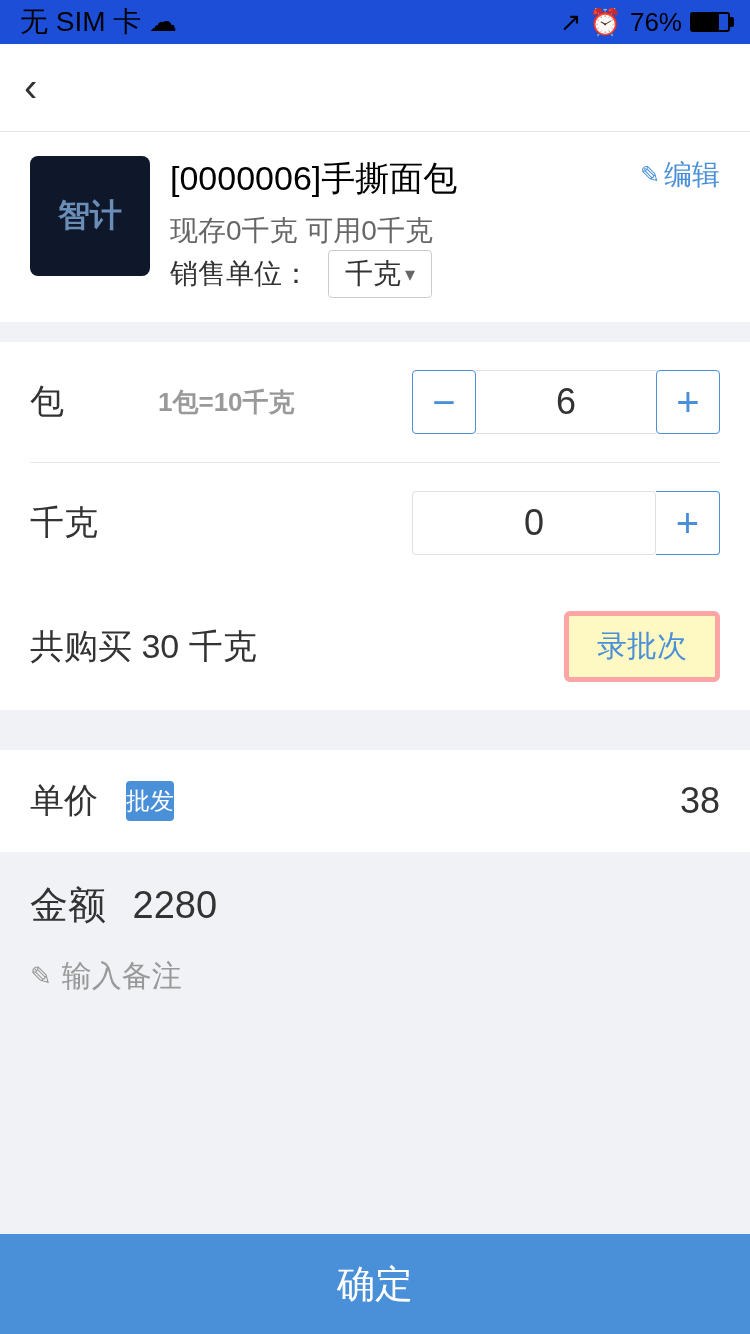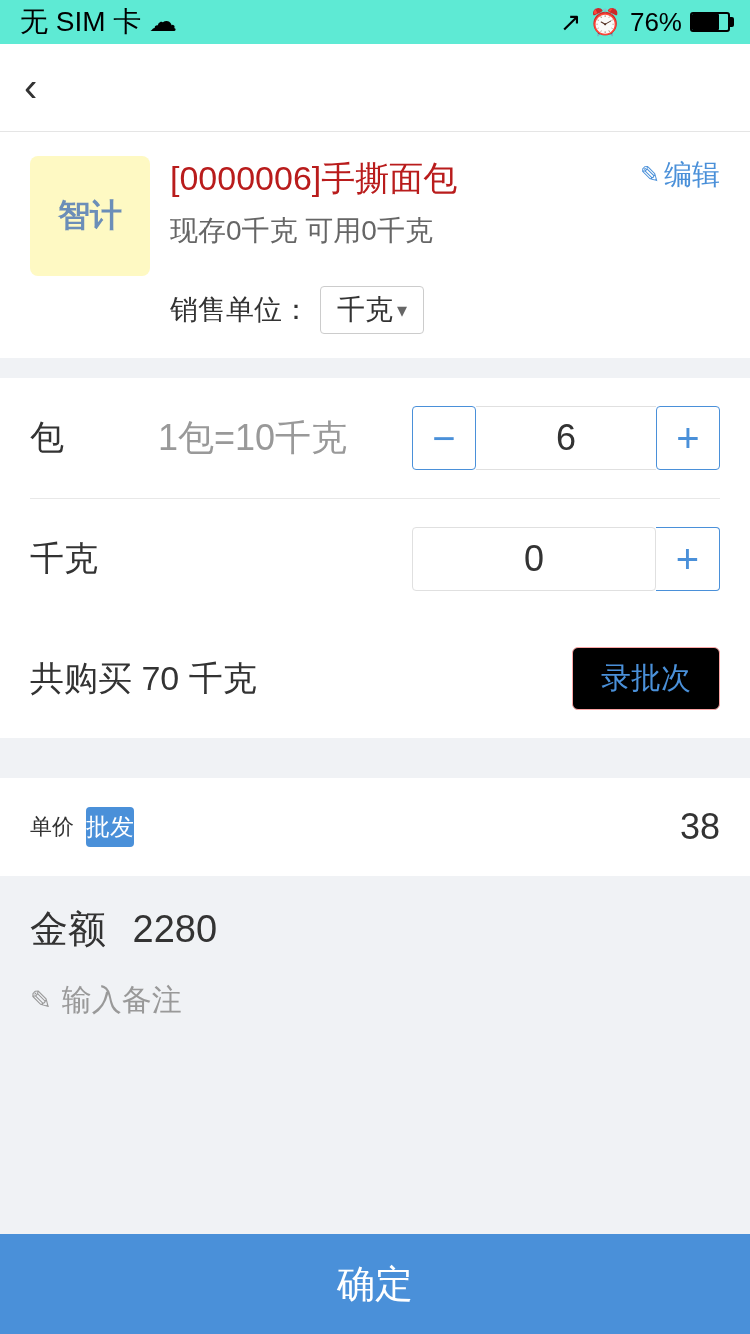--- a/index.html
+++ b/index.html
@@ -10,21 +10,21 @@
       font-family: -apple-system, "PingFang SC", "Helvetica Neue", sans-serif;
       background: #f0f2f5;
       font-size: 32px;
       color: #333;
     }
 
     
     .status-bar {
       width: 750px;
       height: 44px;
-      background: #5eead4;
+      background: #1d4ed8;
       display: flex;
       align-items: center;
       justify-content: space-between;
       padding: 8px 20px;
       font-size: 28px;
       color: #000;
     }
     .status-left { display: flex; align-items: center; gap: 8px; }
     .status-center { font-weight: 500; font-size: 30px; }
     .status-right { display: flex; align-items: center; gap: 8px; font-size: 26px; }
@@ -59,50 +59,49 @@
       margin-top: 0;
       padding: 24px 30px;
       display: flex;
       align-items: flex-start;
       gap: 20px;
       position: relative;
     }
     .product-thumb {
       width: 120px;
       height: 120px;
-      background: #fef9c3;
+      background: #0f172a;
       border-radius: 8px;
       display: flex;
       align-items: center;
       justify-content: center;
       flex-shrink: 0;
     }
     .owl-logo {
       font-size: 44px;
       color: #8ba0b8;
     }
     .product-info { flex: 1; }
     .product-name {
       font-size: 34px;
-      color: #b91c1c;
+      color: #000000;
       font-weight: 500;
       margin-bottom: 10px;
     }
     .product-stock {
       font-size: 28px;
       color: #666;
       margin-bottom: 0;
     }
     .product-unit-row {
       display: flex;
       align-items: center;
-      gap: 10px;
-      font-size: 28px;
-      color: #333;
-      margin-top: 36px;
+      gap: 18px;
+      font-size: 28px;
+      color: #333;
     }
     .unit-select {
       border: 1px solid #ccc;
       border-radius: 4px;
       padding: 4px 16px;
       font-size: 28px;
       color: #333;
       background: #fff;
       display: inline-flex;
       align-items: center;
@@ -136,24 +135,25 @@
       padding: 28px 0;
       border-bottom: 1px solid #e8e8e8;
     }
     .input-row:last-child { border-bottom: none; }
     .input-label {
       font-size: 34px;
       color: #333;
       min-width: 120px;
     }
     .input-sublabel {
-      font-size: 36px;
+      font-size: 26px;
       color: #999;
       margin-left: 8px;
       flex: 1;
+      font-weight: bold;
     }
     .qty-control {
       display: flex;
       align-items: center;
       margin-left: auto;
     }
     .qty-btn {
       width: 64px;
       height: 64px;
       border: 1px solid #4a90d9;
@@ -195,41 +195,41 @@
       padding: 28px 30px;
       display: flex;
       align-items: center;
       justify-content: space-between;
     }
     .summary-text {
       font-size: 34px;
       color: #333;
     }
     .batch-btn {
-      border: 1px solid #fca5a5;
+      border: 5px solid #fca5a5;
       border-radius: 6px;
       padding: 10px 28px;
       color: #4a90d9;
       font-size: 30px;
       cursor: pointer;
-      background: #000000;
+      background: #fef9c3;
     }
 
     
     .price-section {
       background: #fff;
       margin-top: 20px;
       padding: 28px 30px;
       display: flex;
       align-items: center;
     }
     .price-label {
-      font-size: 22px;
-      color: #333;
-      margin-right: 12px;
+      font-size: 34px;
+      color: #333;
+      margin-right: 28px;
     }
     .price-tag {
       background: #4a90d9;
       color: #fff;
       font-size: 24px;
       padding: 4px 0;
       border-radius: 4px;
       margin-right: 12px;
     }
     .price-ref-btn {
@@ -355,21 +355,21 @@
   <div class="input-row">
     <span class="input-label">千克</span>
     <div class="qty-control" style="margin-left:auto;">
       <input class="qty-input-only" type="text" value="0" style="">
       <button class="qty-btn" style="border-left:none; margin-left:0; border-radius:0 4px 4px 0;">+</button>
     </div>
   </div>
 </div>
 
 <div class="summary-section">
-  <span class="summary-text">共购买 70 千克</span>
+  <span class="summary-text">共购买 30 千克</span>
   <button class="batch-btn">录批次</button>
 </div>
 
 <div class="section-divider"></div>
 
 <div class="price-section">
   <span class="price-label">单价</span>
   <span class="price-tag">批发</span>
   <span class="price-value">38</span>
 </div>

